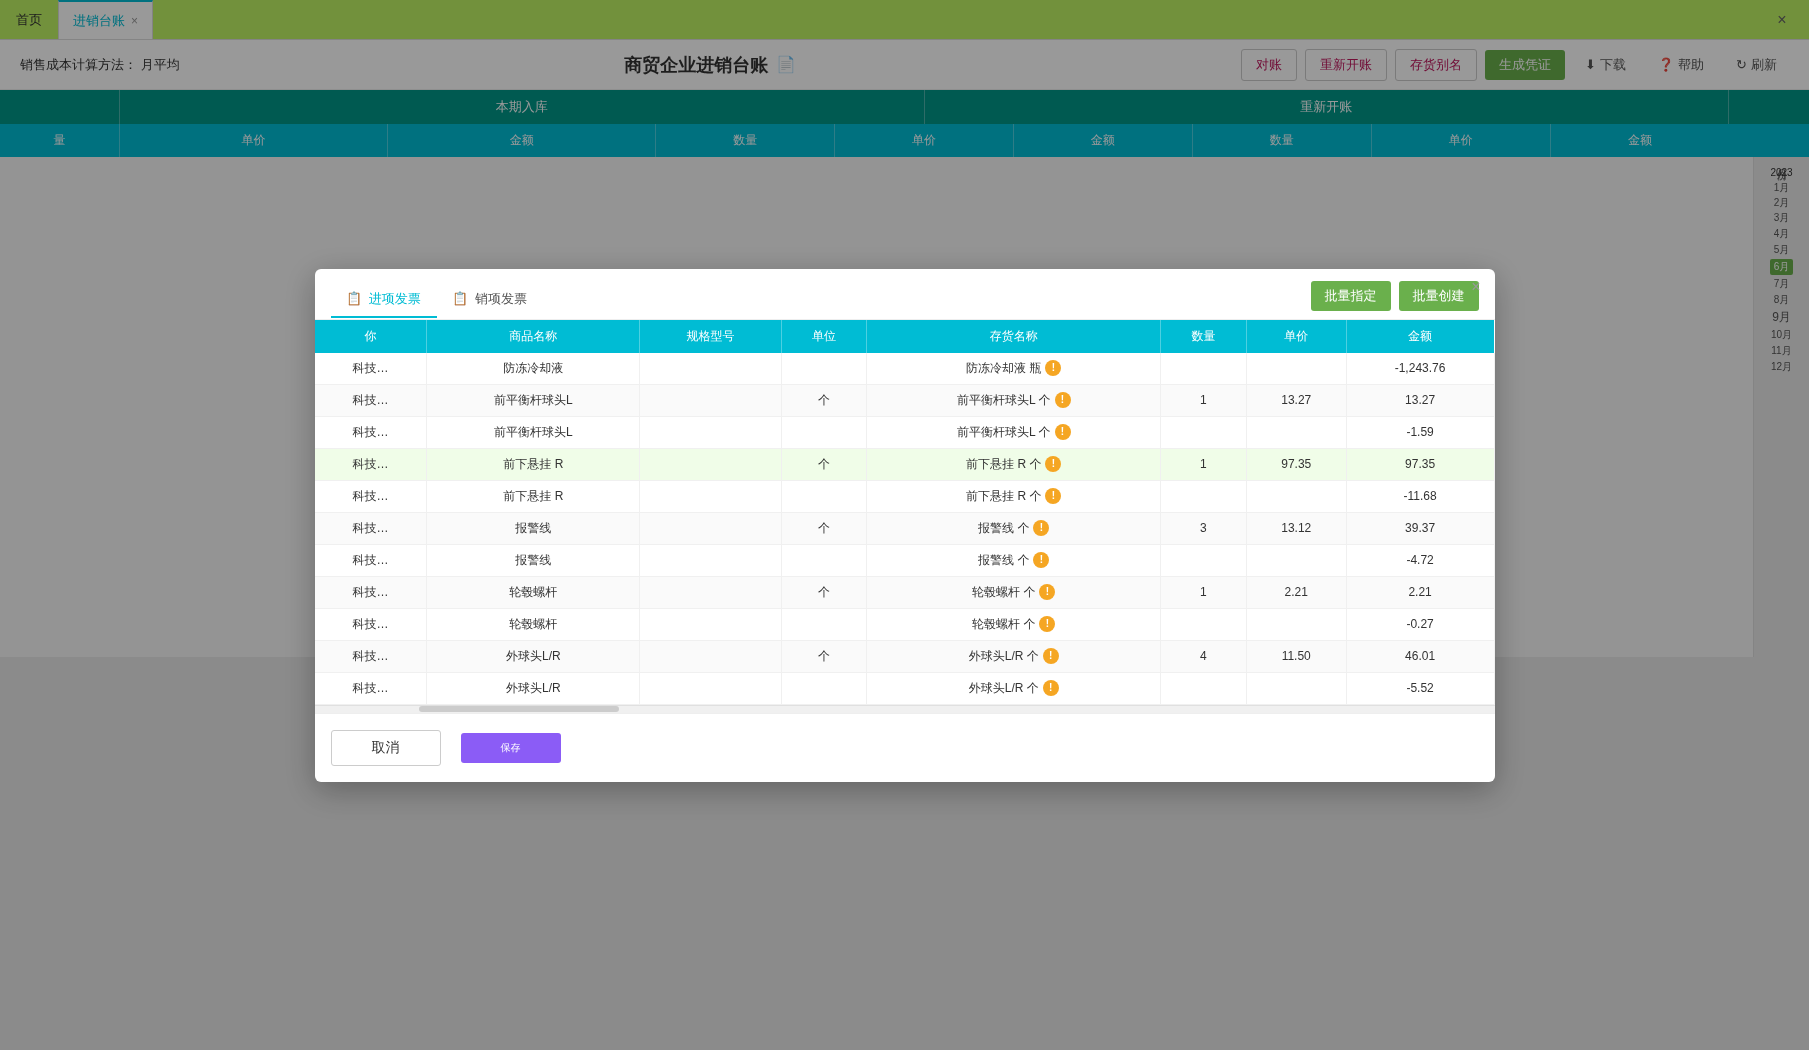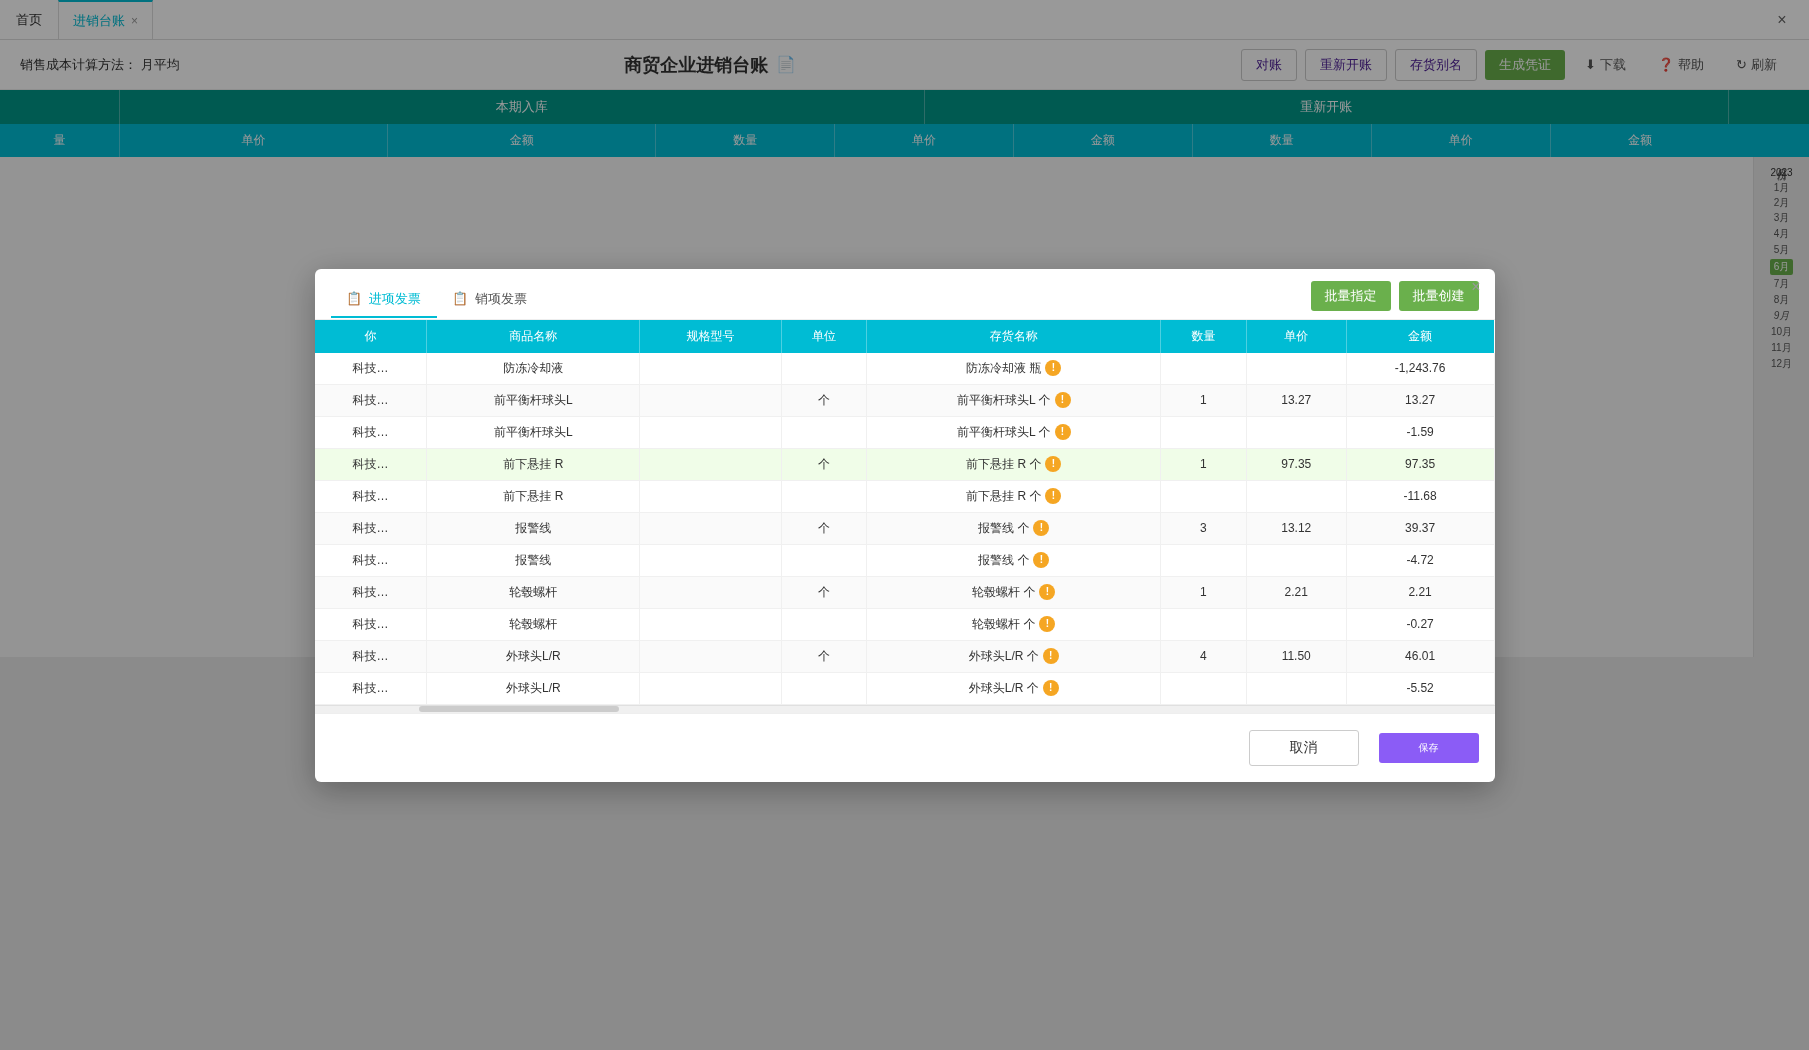--- a/index.html
+++ b/index.html
@@ -1,20 +1,20 @@
 <!DOCTYPE html>
 <html><head>
   <meta charset="utf-8">
   <style>
     * { box-sizing: border-box; margin: 0; padding: 0; }
     body { font-family: 'Microsoft YaHei', Arial, sans-serif; font-size: 13px; background: #e8e8e8; width: 1809px; height: 1050px; overflow: hidden; }
 
     
     .top-bar {
-      display: flex; align-items: center; height: 40px; background: #ffffff;
+      display: flex; align-items: center; height: 40px; background: #bef264;
       border-bottom: 1px solid #ddd; padding: 0 7px 0 0;
     }
     .tab-home {
       padding: 0 16px; height: 100%; display: flex; align-items: center;
       font-size: 13px; cursor: pointer; color: #333;
     }
     .tab-active {
       background: #fff; border-top: 2px solid #00bcd4; border-left: 1px solid #ddd;
       border-right: 1px solid #ddd; padding: 0 14px; height: 100%; display: flex;
       align-items: center; font-size: 13px; cursor: pointer; color: #00bcd4; gap: 6px;
@@ -28,21 +28,21 @@
     
     .main-content { width: 100%; position: relative; }
 
     
     .toolbar {
       display: flex; align-items: center; padding: 0 20px; height: 50px;
       background: #fff; border-bottom: 1px solid #eee; gap: 8px;
     }
     .toolbar-left { font-size: 13px; color: #333; margin-right: auto; }
     .btn-outline {
-      padding: 6px 14px; border: 1px solid #ccc; background: #fff; color: #4c1d95;
+      padding: 6px 14px; border: 1px solid #ccc; background: #fff; color: #be185d;
       border-radius: 3px; cursor: pointer; font-size: 13px;
     }
     .btn-green {
       padding: 6px 14px; border: none; background: #6ab04c; color: #fff;
       border-radius: 3px; cursor: pointer; font-size: 13px;
     }
     .btn-icon {
       padding: 6px 12px; border: none; background: transparent; color: #555;
       cursor: pointer; font-size: 13px; display: flex; align-items: center; gap: 4px;
     }
@@ -105,21 +105,21 @@
     tr:nth-child(even) td { background: #fafafa; }
     tr.highlighted td { background: #f0fde8; }
     .warn-icon {
       display: inline-block; width: 16px; height: 16px; background: #f5a623;
       border-radius: 50%; color: #fff; font-size: 10px; font-weight: bold;
       line-height: 16px; text-align: center;
     }
 
     
     .dialog-footer {
-      display: flex; justify-content: flex-end; align-items: center; padding: 16px;
+      display: flex; justify-content: flex-start; align-items: center; padding: 16px;
       gap: 20px; border-top: 1px solid #eee;
     }
     .btn-cancel {
       padding: 8px 40px; border: 1px solid #ccc; background: #fff;
       color: #333; border-radius: 3px; cursor: pointer; font-size: 14px;
     }
     .btn-save {
       padding: 8px 40px; border: none; background: #8b5cf6;
       color: #fff; border-radius: 3px; cursor: pointer; font-size: 10px;
     }
@@ -225,21 +225,21 @@
       <div style="font-size:11px; color:#555; margin-bottom:4px; writing-mode:vertical-rl;">月份</div>
       <div style="font-size:10px; color:#333; margin:2px 0;">2023</div>
       <div style="font-size:10px; color:#555; margin:1px 0; cursor:pointer;">1月</div>
       <div style="font-size:10px; color:#555; margin:0 0; cursor:pointer;">2月</div>
       <div style="font-size:10px; color:#555; margin:1px 0; cursor:pointer;">3月</div>
       <div style="font-size:10px; color:#555; margin:1px 0; cursor:pointer;">4月</div>
       <div style="font-size:10px; color:#555; margin:1px 0; cursor:pointer;">5月</div>
       <div style="font-size:10px; color:#fff; background:#6ab04c; padding:1px 4px; border-radius:2px; margin:1px 0; cursor:pointer;">6月</div>
       <div style="font-size:10px; color:#555; margin:1px 0; cursor:pointer;">7月</div>
       <div style="font-size:10px; color:#555; margin:1px 0; cursor:pointer;">8月</div>
-      <div style="font-size:10px; color:#555; margin:1px 5px; cursor:pointer;font-style:italic;">9月</div>
+      <div style="font-size:12px; color:#555; margin:1px 5px; cursor:pointer;">9月</div>
       <div style="font-size:10px; color:#555; margin:1px 0; cursor:pointer;">10月</div>
       <div style="font-size:10px; color:#555; margin:1px 0; cursor:pointer;">11月</div>
       <div style="font-size:10px; color:#555; margin:1px 0; cursor:pointer;">12月</div>
     </div>
   </div>
 </div>
 
 <div class="overlay">
   <div class="dialog">
 

